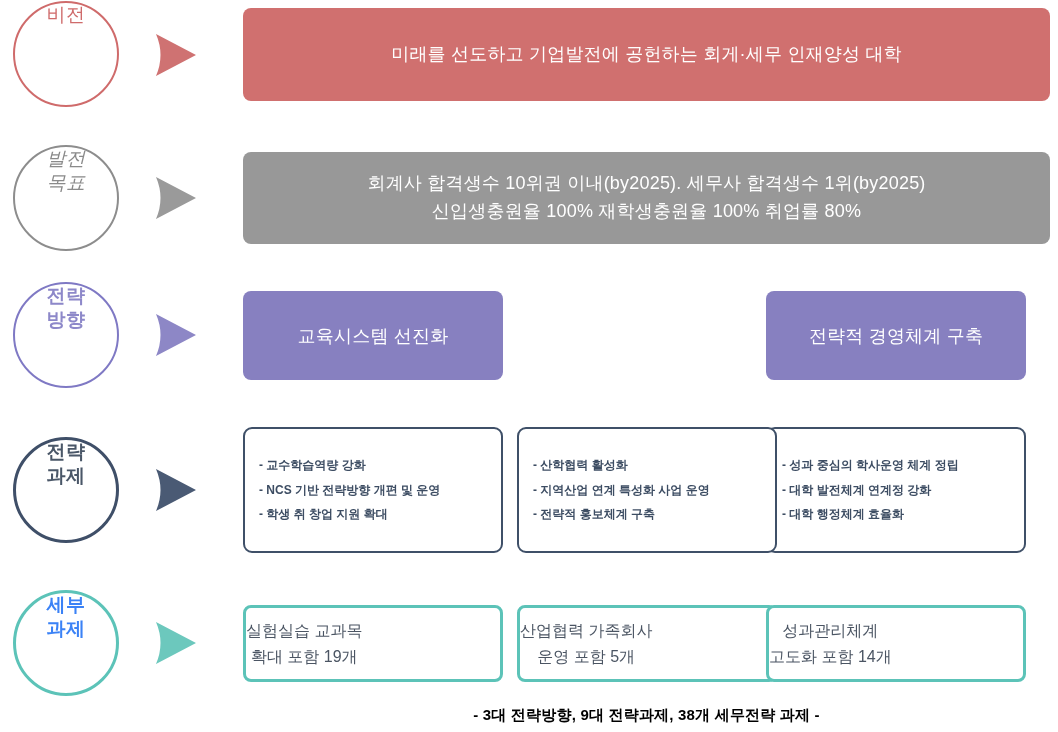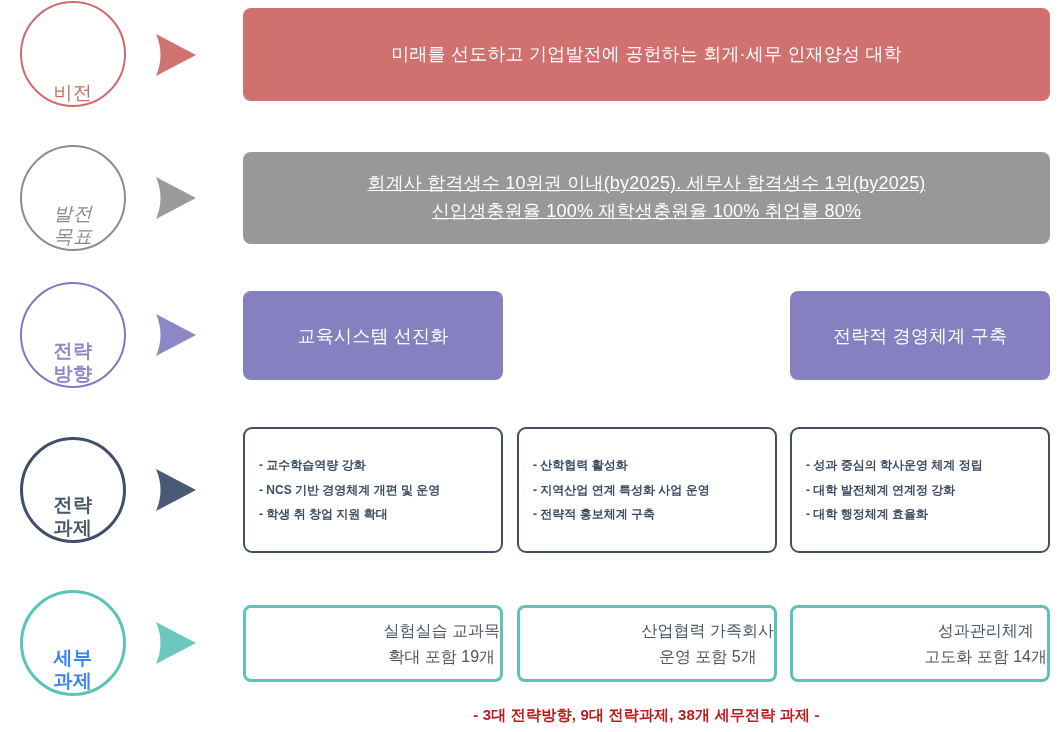--- a/index.html
+++ b/index.html
@@ -18,26 +18,26 @@
     height: 732px;
     background: #ffffff;
     overflow: hidden;
   }
 
   
   .circle {
     position: absolute;
     width: 106px;
     height: 106px;
-    left: 20px;
+    left: 13px;
     border-radius: 50%;
     background: #ffffff;
     box-sizing: border-box;
     display: flex;
-    align-items: flex-end;
+    align-items: flex-start;
     justify-content: center;
   }
   .circle .clabel {
     text-align: center;
     line-height: 1.25;
     font-size: 19px;
     letter-spacing: 0.5px;
     white-space: pre-line;
   }
   .c-vision  { border: 2.5px solid #cf6b6b; }
@@ -73,32 +73,32 @@
     color: #ffffff;
     text-align: center;
   }
   .banner .btext {
     font-size: 18px;
     line-height: 1.55;
     white-space: pre-line;
     letter-spacing: 0.2px;
   }
   .b-vision { top: 8px;   height: 93px; background: #d0706f; }
-  .b-goal   { top: 152px; height: 92px; background: #989898; text-decoration: underline; }
+  .b-goal   { top: 152px; height: 92px; background: #989898; }
 
   
   .row3 { position: absolute; left: 243px; width: 807px; }
   .col {
     position: absolute;
     width: 260px;
     box-sizing: border-box;
   }
   .col.c0 { left: 0px; }
   .col.c1 { left: 274px; }
-  .col.c2 { left: 547px; }
+  .col.c2 { left: 523px; }
 
   
   .row-dir { top: 291px; height: 89px; }
   .dir-box {
     height: 89px;
     background: #8780c0;
     border-radius: 8px;
     display: flex;
     align-items: center;
     justify-content: center;
@@ -131,38 +131,38 @@
   
   .row-detail { top: 605px; height: 77px; }
   .detail-box {
     height: 77px;
     background: #ffffff;
     border: 3px solid #5cc3b8;
     border-radius: 8px;
     box-sizing: border-box;
     display: flex;
     align-items: center;
-    justify-content: flex-end;
+    justify-content: flex-start;
     text-align: center;
   }
   .detail-box .dtext {
     color: #4b5563;
     font-size: 16px;
     line-height: 1.6;
     white-space: pre-line;
   }
 
   
   .footer {
     position: absolute;
     top: 706px;
     left: 243px;
     width: 807px;
     text-align: center;
-    color: #b91c1c;
+    color: #000000;
     font-size: 15px;
     font-weight: bold;
     letter-spacing: 0.2px;
   }
 </style>
 </head>
 <body>
 
 <div id="canvas">
 
@@ -220,21 +220,21 @@
   </div>
   <div class="arrow" style="top:467px;">
     <svg viewBox="0 0 48 46" xmlns="http://www.w3.org/2000/svg">
       <path d="M4 2 L44 23 L4 44 Q13 23 4 2 Z" fill="#4a5a74"></path>
     </svg>
   </div>
   <div class="row3 row-task">
     <div class="col c0">
       <div class="task-box">
         <div class="tline">- 교수학습역량 강화</div>
-        <div class="tline">- NCS 기반 경영체계 개편 및 운영</div>
+        <div class="tline">- NCS 기반 전략방향 개편 및 운영</div>
         <div class="tline">- 학생 취 창업 지원 확대</div>
       </div>
     </div>
     <div class="col c2">
       <div class="task-box">
         <div class="tline">- 성과 중심의 학사운영 체계 정립</div>
         <div class="tline">- 대학 발전체계 연계정 강화</div>
         <div class="tline">- 대학 행정체계 효율화</div>
       </div>
     </div>

